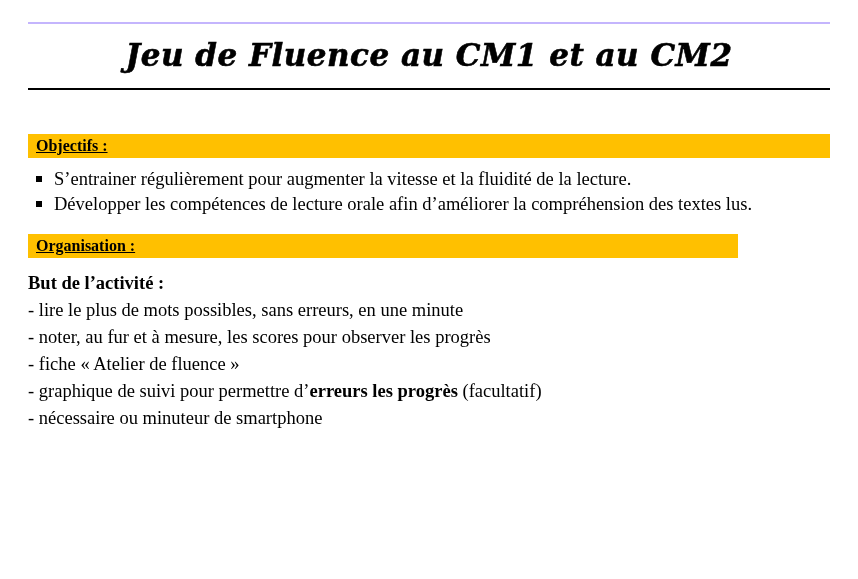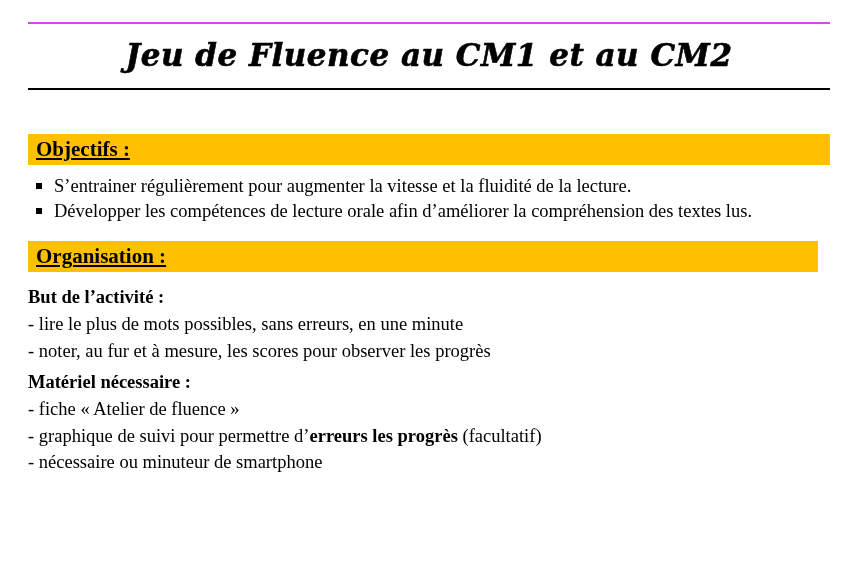--- a/index.html
+++ b/index.html
@@ -16,21 +16,21 @@
   }
   .page {
     position: relative;
     width: 858px;
     height: 579px;
     background: #ffffff;
   }
   
   .title-block {
     margin: 0 28px;
-    border-top: 2px solid #d946ef;
+    border-top: 2px solid #c4b5fd;
     border-bottom: 2px solid #000;
     padding: 14px 0 16px 0;
     margin-top: 22px;
   }
   .doc-title {
     text-align: center;
     font-family: "DejaVu Serif", serif;
     font-weight: bold;
     font-style: italic;
     font-size: 31px;
@@ -42,27 +42,27 @@
   
   .band {
     background: #FFC000;
     margin: 0 28px;
     padding: 3px 0 3px 8px;
     box-sizing: border-box;
   }
   .band-text {
     font-family: "Liberation Serif", serif;
     font-weight: bold;
-    font-size: 21px;
+    font-size: 16px;
     text-decoration: underline;
     color: #000;
     margin-top: 36px;
   }
   .band-objectifs { margin-top: 44px; width: 802px; }
-  .band-organisation { margin-top: 18px; width: 790px; }
+  .band-organisation { margin-top: 18px; width: 710px; }
 
   .content {
     margin: 0 28px;
     padding-top: 10px;
   }
   ul.bullets {
     list-style: none;
     margin: 0;
     padding: 0;
   }
@@ -123,19 +123,18 @@
   </div>
 
   <div class="band band-organisation">
     <span class="band-text">Organisation :</span>
   </div>
 
   <div class="content org-body clip">
     <div class="subhead">But de l’activité :</div>
     <div class="line">- lire le plus de mots possibles, sans erreurs, en une minute</div>
     <div class="line">- noter, au fur et à mesure, les scores pour observer les progrès</div>
-    <div class="subhead">Matériel nécessaire :</div>
     <div class="line">- fiche « Atelier de fluence »</div>
     <div class="line"><span>- graphique de suivi pour permettre d’</span><b>erreurs les progrès</b><span> (facultatif)</span></div>
     <div class="line">- nécessaire ou minuteur de smartphone</div>
   </div>
 
 </div>
 
 </body></html>

